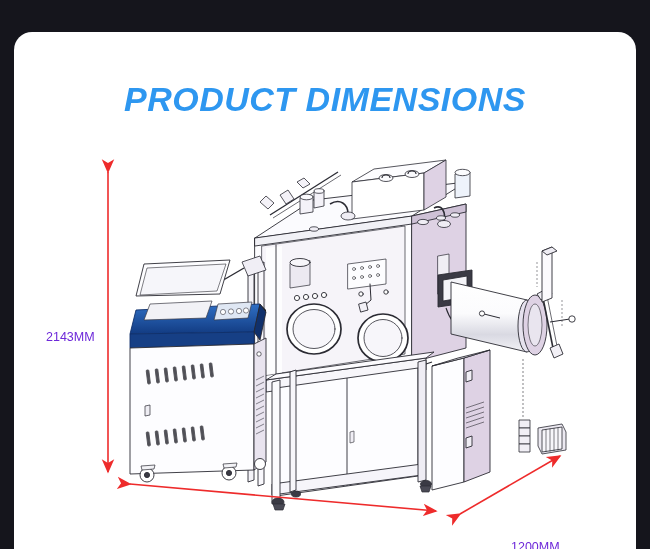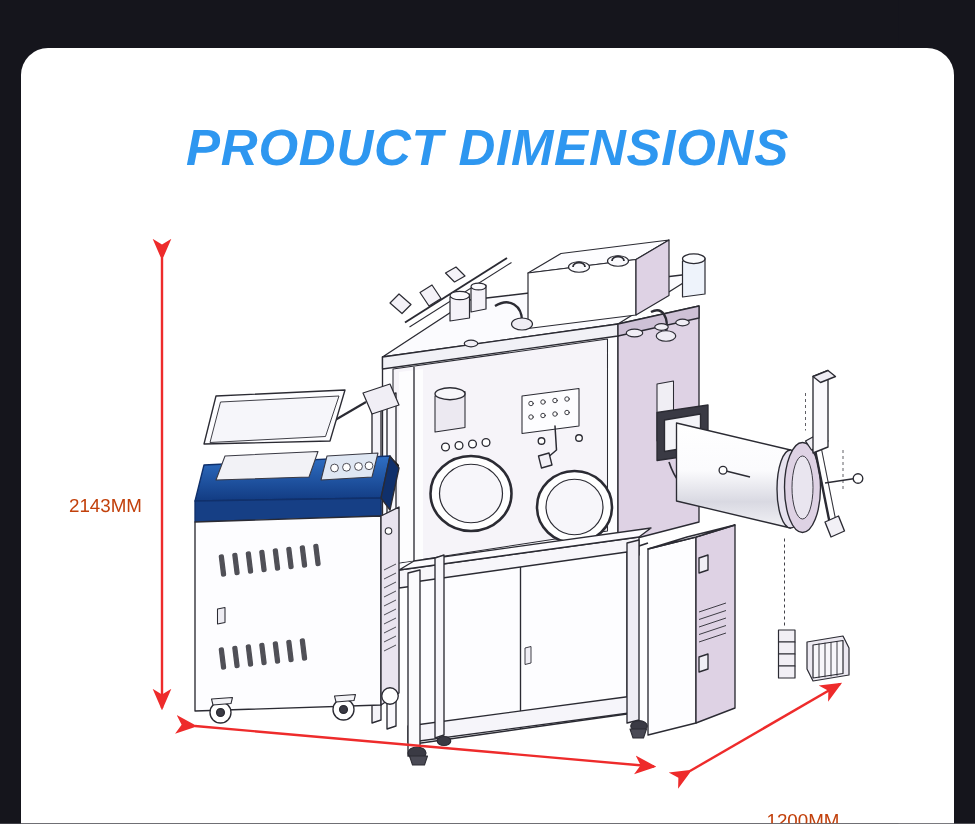--- a/index.html
+++ b/index.html
@@ -46,21 +46,21 @@
   }
   #figure {
     position: absolute;
     left: 0;
     top: 0;
     width: 622px;
     height: 517px;
   }
   .dim-label {
     position: absolute;
-    color: #c2410c;
+    color: #6d28d9;
     font-size: 12.5px;
     font-family: "Liberation Sans", sans-serif;
     white-space: nowrap;
   }
   #label-height { left: 32px; top: 298px; }
   #label-depth  { left: 497px; top: 508px; }
 </style>
 </head>
 <body>
 

